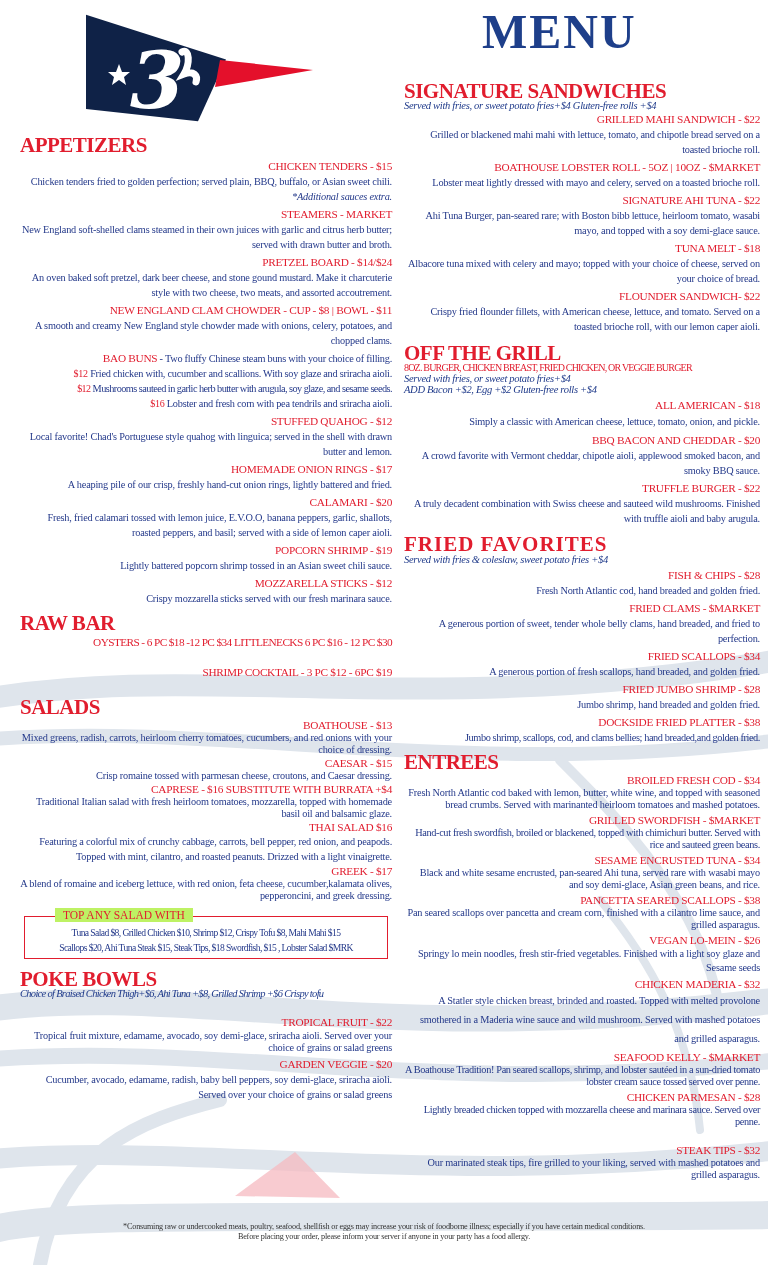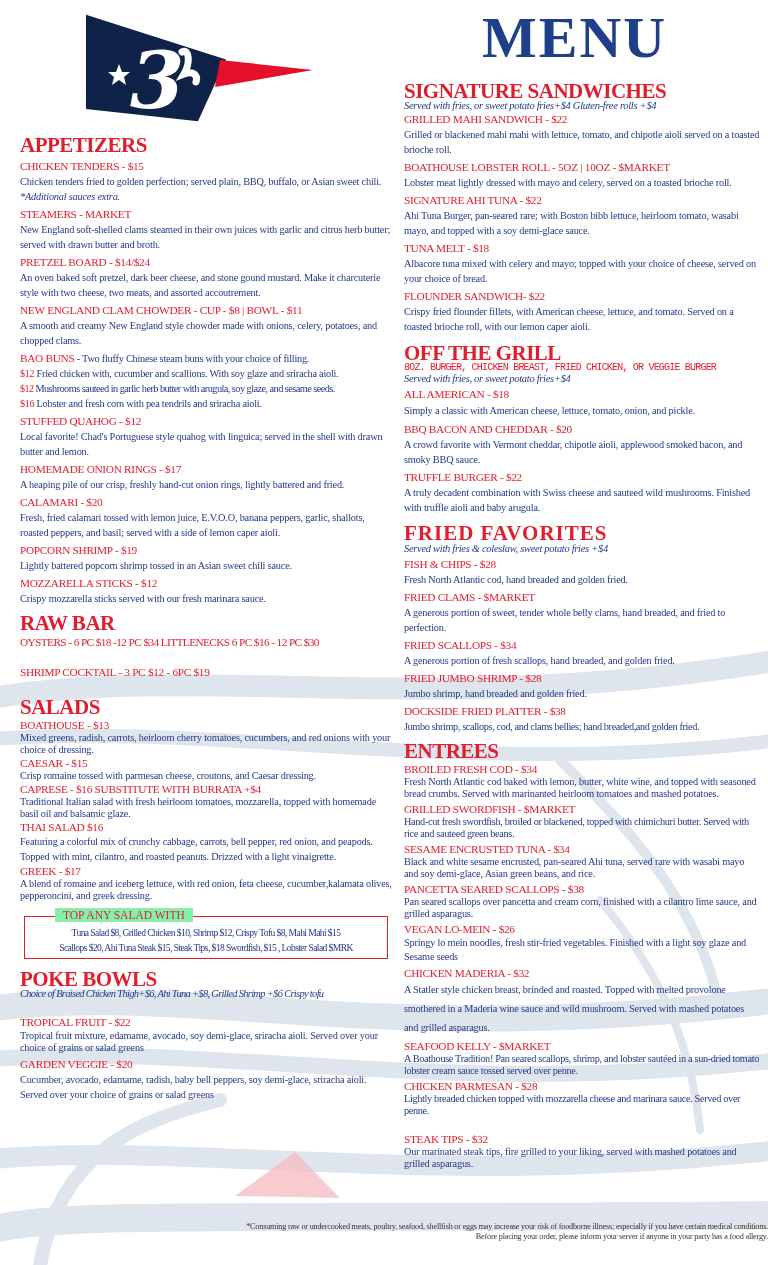--- a/index.html
+++ b/index.html
@@ -5,42 +5,42 @@
   * { box-sizing: border-box; margin: 0; padding: 0; }
   html, body { width: 768px; height: 1265px; background: #ffffff; overflow: hidden; }
   body { position: relative; font-family: "DejaVu Serif", "Liberation Serif", serif; color: #1f3a8a; }
   .bg { position: absolute; inset: 0; pointer-events: none; z-index: 0; }
   .page { position: relative; z-index: 1; width: 768px; height: 1265px; }
 
   .logo { position: absolute; left: 86px; top: 12px; width: 230px; height: 110px; }
 
   .menu-title {
     position: absolute; left: 482px; top: 4px;
-    font-family: "Liberation Serif", serif; font-weight: bold; font-size: 58px;
+    font-family: "Liberation Serif", serif; font-weight: bold; font-size: 48px;
     color: #1e3f8a; letter-spacing: 2px;
   }
 
   .col { position: absolute; }
   .col-left { left: 20px; top: 134px; width: 372px; }
   .col-right { left: 404px; top: 82px; width: 356px; }
 
   .sec-title {
     font-family: "Liberation Serif", serif; color: #e11d2e;
     font-size: 21px; line-height: 22px; letter-spacing: -0.5px;
   }
   .sec-note {
     font-family: "Liberation Serif", serif; font-style: italic; color: #1f3a8a;
     font-size: 10.5px; line-height: 11px; letter-spacing: -0.3px;
   }
   .sec-note-red {
-    font-family: Liberation Mono, monospace; color: #e11d2e;
+    font-family: Liberation Serif, serif; color: #e11d2e;
     font-size: 10px; line-height: 11px; letter-spacing: -0.8px; text-transform: uppercase;
   }
 
-  .item { margin-top: 3px; }
+  .item { margin-top: 3px; text-align: right; }
   .item-name {
     font-family: "Liberation Serif", serif; color: #e11d2e;
     font-size: 11.3px; line-height: 15px; letter-spacing: -0.3px; white-space: nowrap;
   }
   .item-desc {
     font-family: "Liberation Serif", serif; color: #24398a;
     font-size: 10.3px; line-height: 15px; letter-spacing: -0.2px;
   }
   .tight .item-desc { line-height: 12px; }
   .tight .item { margin-top: 1px; }
@@ -48,30 +48,30 @@
   .item-desc i { font-style: italic; }
   .price-red { color: #e11d2e; font-size: 10px; }
 
   .bao-line { font-family: "Liberation Serif", serif; color: #24398a; font-size: 10.3px; line-height: 15px; letter-spacing: -0.25px; white-space: nowrap; }
 
   .topper {
     position: relative; margin-top: 14px; margin-left: 4px; width: 364px;
     border: 1.6px solid #e11d2e; padding: 8px 4px 3px 4px; text-align: center;
   }
   .topper-label {
-    position: absolute; top: -9px; left: 30px; background: #86efac; padding: 0 8px;
+    position: absolute; top: -9px; left: 30px; background: #bef264; padding: 0 8px;
     font-family: "Liberation Serif", serif; color: #e11d2e; font-size: 11.5px; line-height: 14px;
   }
   .topper-line {
     font-family: "Liberation Serif", serif; color: #24398a; font-size: 9.6px;
     line-height: 15px; letter-spacing: -0.6px; white-space: nowrap;
   }
 
   .footer {
-    position: absolute; left: 0; width: 768px; top: 1222px; text-align: right;
+    position: absolute; left: 0; width: 768px; top: 1222px; text-align: center;
     font-family: "Liberation Serif", serif; font-size: 8.2px; line-height: 10px; color: #333333;
     letter-spacing: -0.2px;
   }
 </style>
 </head>
 <body>
 
 <svg class="bg" width="768" height="1265" viewBox="0 0 768 1265">
   <g fill="none" stroke="#dfe5ec" stroke-linecap="round">
     <path d="M-20 700 C 200 660, 420 720, 780 660" stroke-width="22"></path>
@@ -201,21 +201,21 @@
     </section>
   </div>
 
   <div class="col col-right">
 
     <section>
       <h2 class="sec-title" style="line-height:18px">SIGNATURE SANDWICHES</h2>
       <div class="sec-note">Served with fries, or sweet potato fries+$4 Gluten-free rolls +$4</div>
       <div class="item" style="margin-top:1px">
         <div class="item-name">GRILLED MAHI SANDWICH - $22</div>
-        <div class="item-desc">Grilled or blackened mahi mahi with lettuce, tomato, and chipotle aioli served on a toasted brioche roll.</div>
+        <div class="item-desc">Grilled or blackened mahi mahi with lettuce, tomato, and chipotle bread served on a toasted brioche roll.</div>
       </div>
       <div class="item">
         <div class="item-name">BOATHOUSE LOBSTER ROLL - 5OZ  |  10OZ - $MARKET</div>
         <div class="item-desc">Lobster meat lightly dressed with mayo and celery, served on a toasted brioche roll.</div>
       </div>
       <div class="item">
         <div class="item-name">SIGNATURE AHI TUNA - $22</div>
         <div class="item-desc">Ahi Tuna Burger, pan-seared rare; with Boston bibb lettuce, heirloom tomato, wasabi mayo, and topped with a soy demi-glace sauce.</div>
       </div>
       <div class="item">
@@ -225,20 +225,21 @@
       <div class="item">
         <div class="item-name">FLOUNDER SANDWICH- $22</div>
         <div class="item-desc">Crispy fried flounder fillets, with American cheese, lettuce, and tomato. Served on a toasted brioche roll, with our lemon caper aioli.</div>
       </div>
     </section>
 
     <section style="margin-top:10px">
       <h2 class="sec-title" style="line-height:18px">OFF THE GRILL</h2>
       <div class="sec-note-red">8OZ. BURGER, CHICKEN BREAST, FRIED CHICKEN, OR VEGGIE BURGER</div>
       <div class="sec-note">Served with fries, or sweet potato fries+$4</div>
+      <div class="sec-note">ADD Bacon +$2, Egg +$2 Gluten-free rolls +$4</div>
       <div class="item">
         <div class="item-name">ALL AMERICAN - $18</div>
         <div class="item-desc" style="line-height:17px">Simply a classic with American cheese, lettuce, tomato, onion, and pickle.</div>
       </div>
       <div class="item">
         <div class="item-name">BBQ BACON AND CHEDDAR - $20</div>
         <div class="item-desc">A crowd favorite with Vermont cheddar, chipotle aioli, applewood smoked bacon, and smoky BBQ sauce.</div>
       </div>
       <div class="item">
         <div class="item-name">TRUFFLE BURGER - $22</div>

